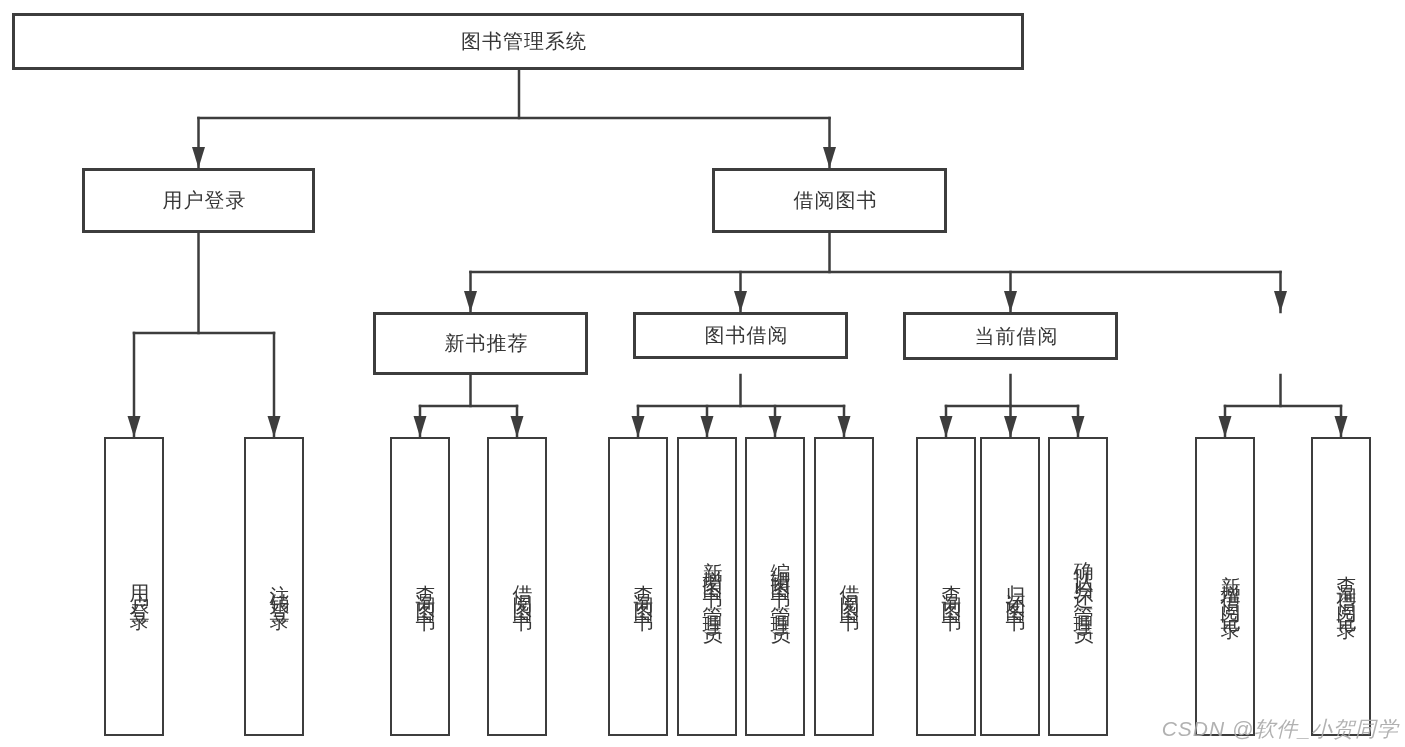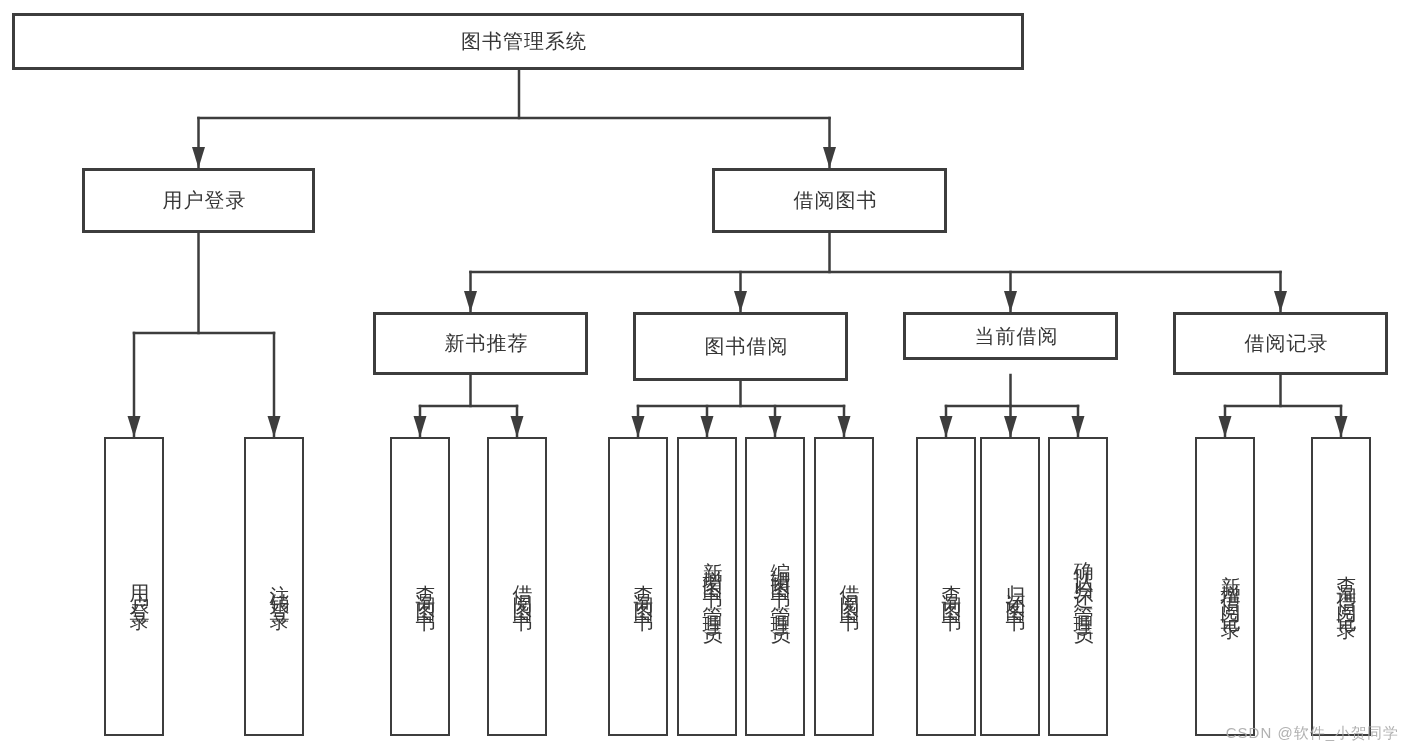--- a/index.html
+++ b/index.html
@@ -47,25 +47,26 @@
     writing-mode: vertical-rl;
     text-orientation: mixed;
     letter-spacing: 9px;
     line-height: 1;
     white-space: nowrap;
   }
   .watermark {
     position: absolute;
     right: 6px;
     bottom: 4px;
-    font-size: 15px;
+    font-size: 21px;
     color: rgba(168, 168, 168, 0.9);
     letter-spacing: 1px;
     white-space: nowrap;
     pointer-events: none;
+    font-style: italic;
   }
 </style>
 </head>
 <body>
 
 <div class="canvas">
 
   <svg width="1405" height="747" viewBox="0 0 1405 747">
     <defs>
       <marker id="ah" markerUnits="userSpaceOnUse" markerWidth="24" markerHeight="16" refX="21" refY="7" orient="auto">
@@ -121,28 +122,25 @@
   <div class="box" style="left:82px; top:168px; width:233px; height:65px">
     <span>用户登录</span>
   </div>
   <div class="box" style="left:712px; top:168px; width:235px; height:65px">
     <span>借阅图书</span>
   </div>
 
   <div class="box" style="left:373px; top:312px; width:215px; height:63px">
     <span>新书推荐</span>
   </div>
-  <div class="box" style="left:633px; top:312px; width:215px; height:69px">
+  <div class="box" style="left:633px; top:312px; width:215px; height:47px">
     <span>图书借阅</span>
   </div>
   <div class="box" style="left:903px; top:312px; width:215px; height:48px">
     <span>当前借阅</span>
-  </div>
-  <div class="box" style="left:1173px; top:312px; width:215px; height:63px">
-    <span>借阅记录</span>
   </div>
 
   <div class="box leaf" style="left:104px; top:437px; width:60px; height:299px">
     <span class="vtext">用户登录</span>
   </div>
   <div class="box leaf" style="left:244px; top:437px; width:60px; height:299px">
     <span class="vtext">注销登录</span>
   </div>
 
   <div class="box leaf" style="left:390px; top:437px; width:60px; height:299px">

